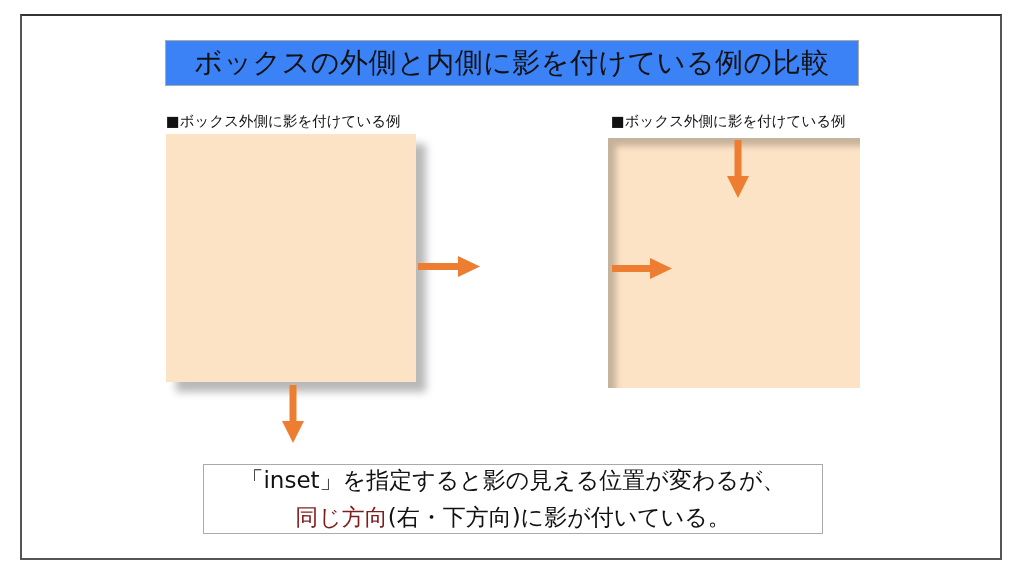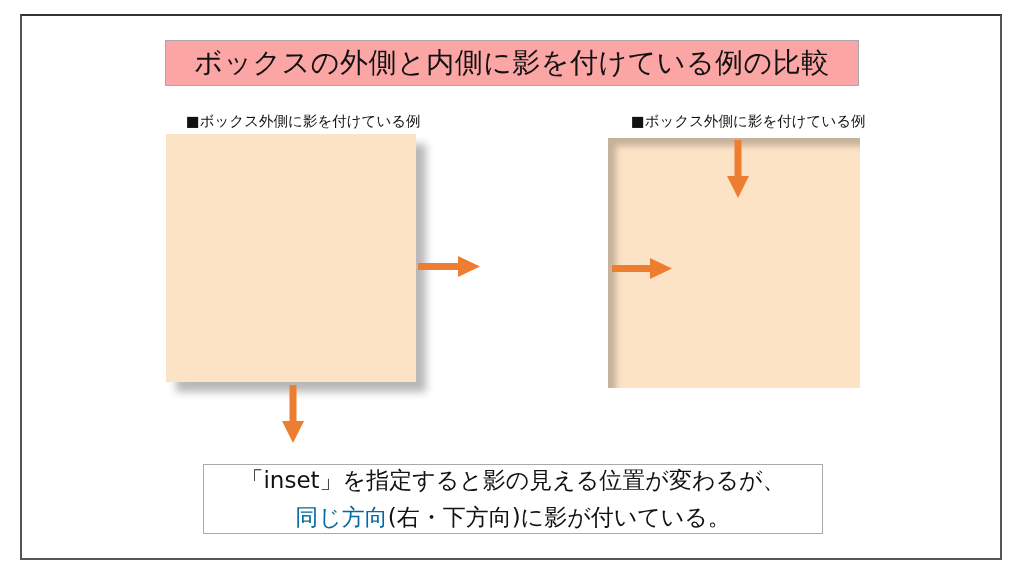--- a/index.html
+++ b/index.html
@@ -1,37 +1,37 @@
 <!DOCTYPE html>
 <html><head>
 <meta charset="utf-8">
 <style>
   html, body { margin: 0; padding: 0; background: #ffffff; }
   body { width: 1024px; height: 576px; position: relative; overflow: hidden;
          font-family: "DejaVu Sans", "Liberation Sans", sans-serif; color: #111; }
   .frame { position: absolute; left: 20px; top: 14px; width: 982px; height: 546px;
            border: 2px solid #555; border-top-color: #333; box-sizing: border-box; }
   .title-box { position: absolute; left: 165px; top: 40px; width: 694px; height: 46px;
-               border: 1.5px solid #aaa; box-sizing: border-box; background: #fca5a5;
+               border: 1.5px solid #aaa; box-sizing: border-box; background: #3b82f6;
                display: flex; align-items: center; justify-content: center;
                font-size: 28px; letter-spacing: 0.5px; }
-  .label { position: absolute; font-size: 14.5px; white-space: nowrap; margin-left: 20px; }
+  .label { position: absolute; font-size: 14.5px; white-space: nowrap; }
   .label-left { left: 166px; top: 112px; }
   .label-right { left: 611px; top: 112px; }
   .box-outer { position: absolute; left: 166px; top: 134px; width: 250px; height: 248px;
                background: #fde3c6; box-shadow: 10px 10px 8px rgba(0,0,0,0.28); }
   .box-inset { position: absolute; left: 608px; top: 138px; width: 252px; height: 250px;
                background: #fde3c6;
                box-shadow: inset 8px 8px 6px rgba(0,0,0,0.22); }
   .arrow { position: absolute; }
   .note-box { position: absolute; left: 203px; top: 464px; width: 620px; height: 70px;
               border: 1.5px solid #aaa; box-sizing: border-box; background: #fff;
               display: flex; flex-direction: column; align-items: center; justify-content: center;
               font-size: 23px; line-height: 31px; gap: 6px; }
-  .red { color: #0369a1; }
+  .red { color: #7f1d1d; }
 </style>
 </head>
 <body>
 
 <div class="frame"></div>
 
 <div class="title-box">
   <span>ボックスの外側と内側に影を付けている例の比較</span>
 </div>
 

